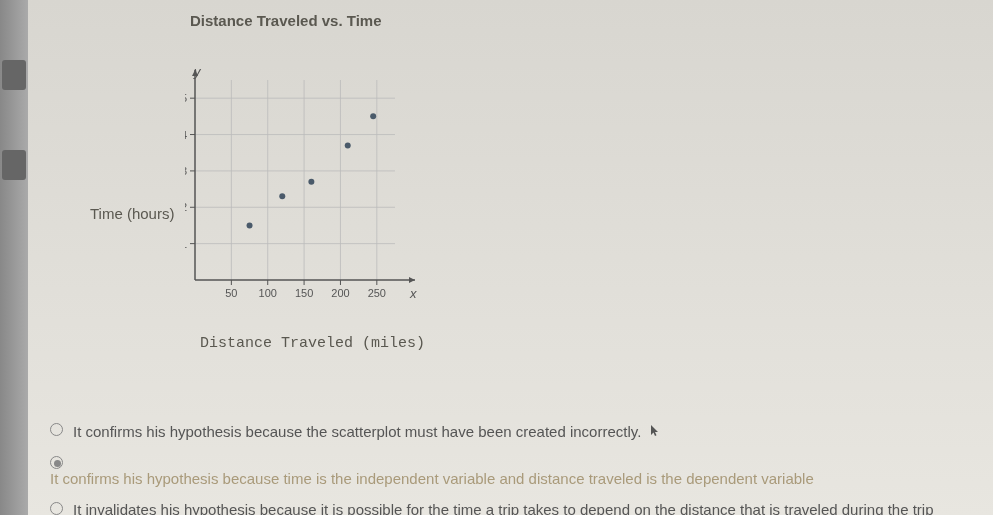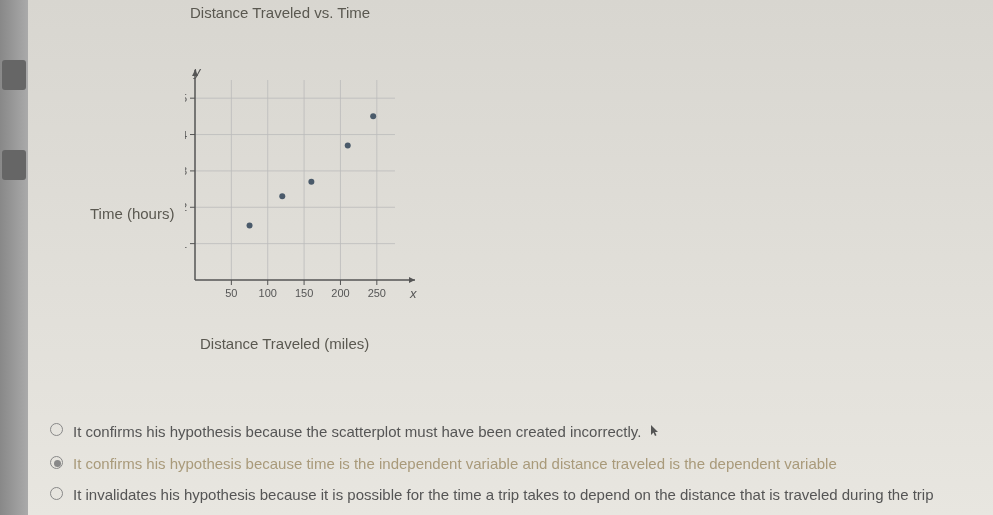--- a/index.html
+++ b/index.html
@@ -22,25 +22,25 @@
     .sidebar-tab {
       position: absolute;
       left: 2px;
       width: 24px;
       height: 30px;
       background: #666;
       border-radius: 3px;
     }
     .chart-title {
       position: absolute;
-      top: 4px;
+      top: 12px;
       left: 190px;
       color: #5a5850;
       font-size: 15px;
-      font-weight: normal;
+      font-weight: bold;
     }
     .chart-container {
       position: absolute;
       top: 60px;
       left: 185px;
       width: 260px;
       height: 260px;
     }
     .y-axis-label {
       position: absolute;
@@ -65,36 +65,37 @@
       font-size: 13px;
       font-style: italic;
       color: #555;
     }
     .x-label-container {
       position: absolute;
       top: 335px;
       left: 200px;
       color: #5a5850;
       font-size: 15px;
+      font-family: Liberation Mono, monospace;
     }
     .options {
       position: absolute;
       top: 410px;
       left: 50px;
       width: 940px;
       margin-top: 11px;
     }
     .option {
       display: flex;
       align-items: flex-start;
       margin-bottom: 12px;
       color: #555;
       font-size: 15px;
     }
-    .option.selected { color: #a99a7a; }
+    .option.selected { color: #a99a7a; flex-direction: column; }
     .radio {
       display: inline-block;
       width: 13px;
       height: 13px;
       border: 1.5px solid #888;
       border-radius: 50%;
       margin-right: 10px;
       margin-top: 2px;
       flex-shrink: 0;
       position: relative;

